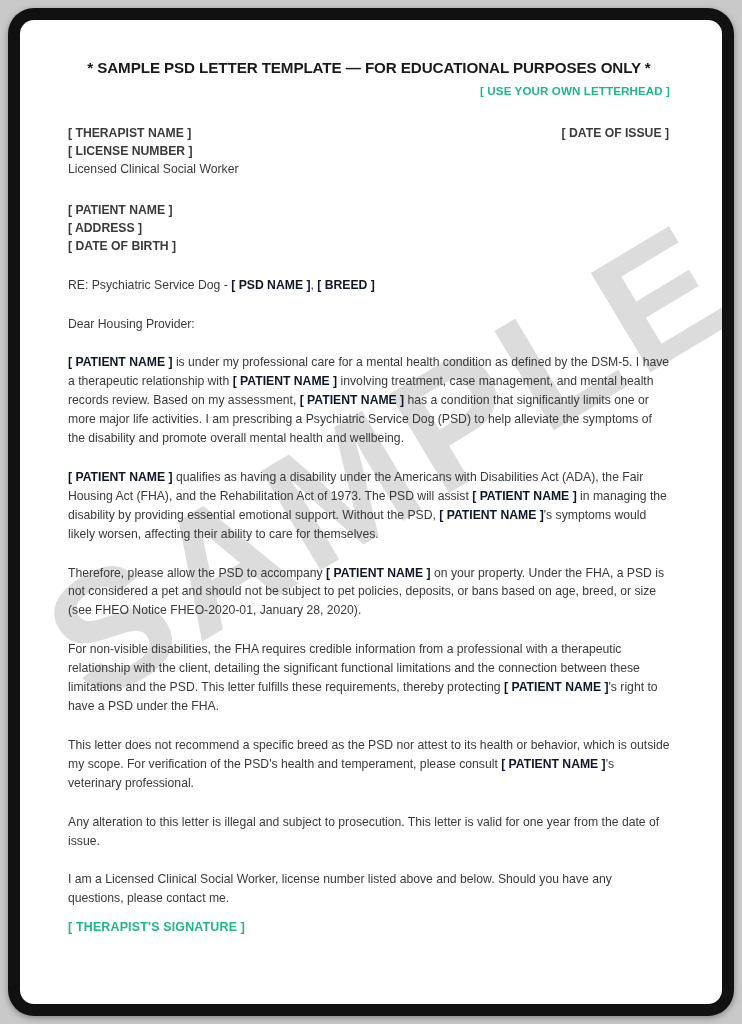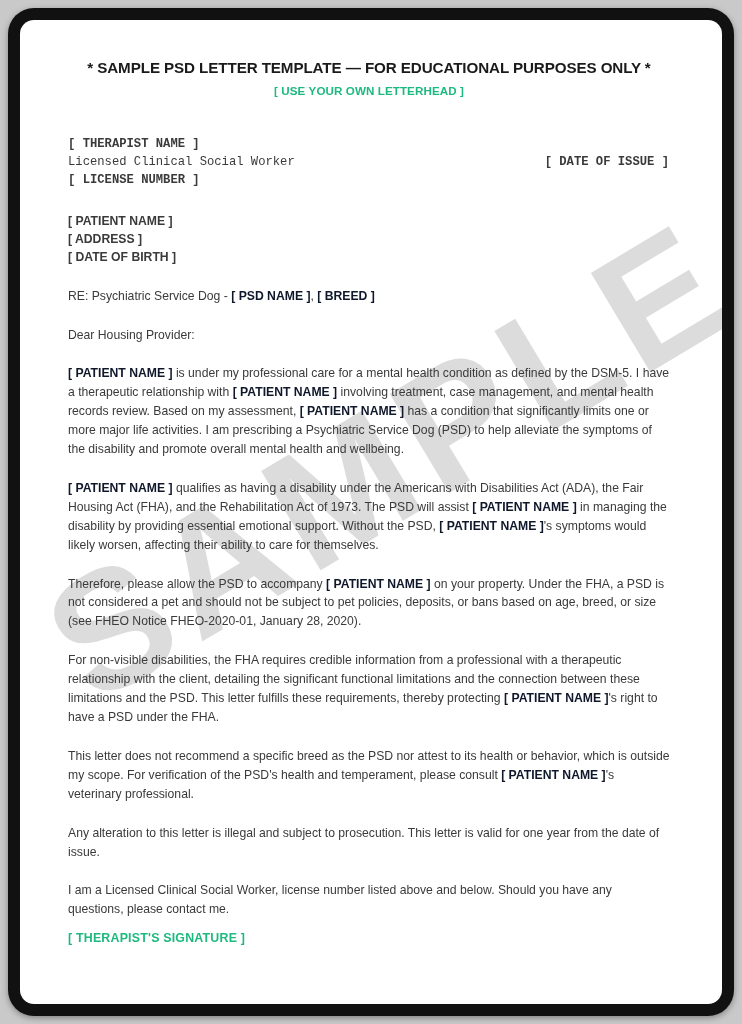--- a/index.html
+++ b/index.html
@@ -67,21 +67,21 @@
   .doc-title {
     text-align: center;
     font-size: 15.2px;
     font-weight: 700;
     color: #1a1a1a;
     letter-spacing: -0.1px;
     margin: 0;
     line-height: 1.3;
   }
   .doc-subtitle {
-    text-align: center;
+    text-align: right;
     font-size: 11.6px;
     font-weight: 700;
     color: #1eb980;
     letter-spacing: 0.1px;
     margin: 5px 0 0 0;
     line-height: 1.3;
   }
 
   .ph {
     color: #0f172a;
@@ -90,23 +90,22 @@
 
   .txt {
     color: #3a3a3a;
     font-size: 12.2px;
     line-height: 1.52;
   }
 
   .meta-row {
     display: flex;
     justify-content: space-between;
-    align-items: center;
-    margin-top: 37px;
-    font-family: Liberation Mono, monospace;
+    align-items: flex-start;
+    margin-top: 26px;
   }
   .meta-left .line,
   .meta-right .line {
     font-size: 12.2px;
     line-height: 1.5;
     color: #3a3a3a;
   }
   .meta-right {
     text-align: right;
     padding-right: 1px;
@@ -144,22 +143,22 @@
     <div class="watermark">SAMPLE</div>
 
     <div class="doc-body">
 
       <div class="doc-title">* SAMPLE PSD LETTER TEMPLATE — FOR EDUCATIONAL PURPOSES ONLY *</div>
       <div class="doc-subtitle">[ USE YOUR OWN LETTERHEAD ]</div>
 
       <div class="meta-row">
         <div class="meta-left">
           <div class="line ph">[ THERAPIST NAME ]</div>
+          <div class="line ph">[ LICENSE NUMBER ]</div>
           <div class="line">Licensed Clinical Social Worker</div>
-          <div class="line ph">[ LICENSE NUMBER ]</div>
         </div>
         <div class="meta-right">
           <div class="line ph">[ DATE OF ISSUE ]</div>
         </div>
       </div>
 
       <div class="block">
         <div class="line ph">[ PATIENT NAME ]</div>
         <div class="line ph">[ ADDRESS ]</div>
         <div class="line ph">[ DATE OF BIRTH ]</div>

